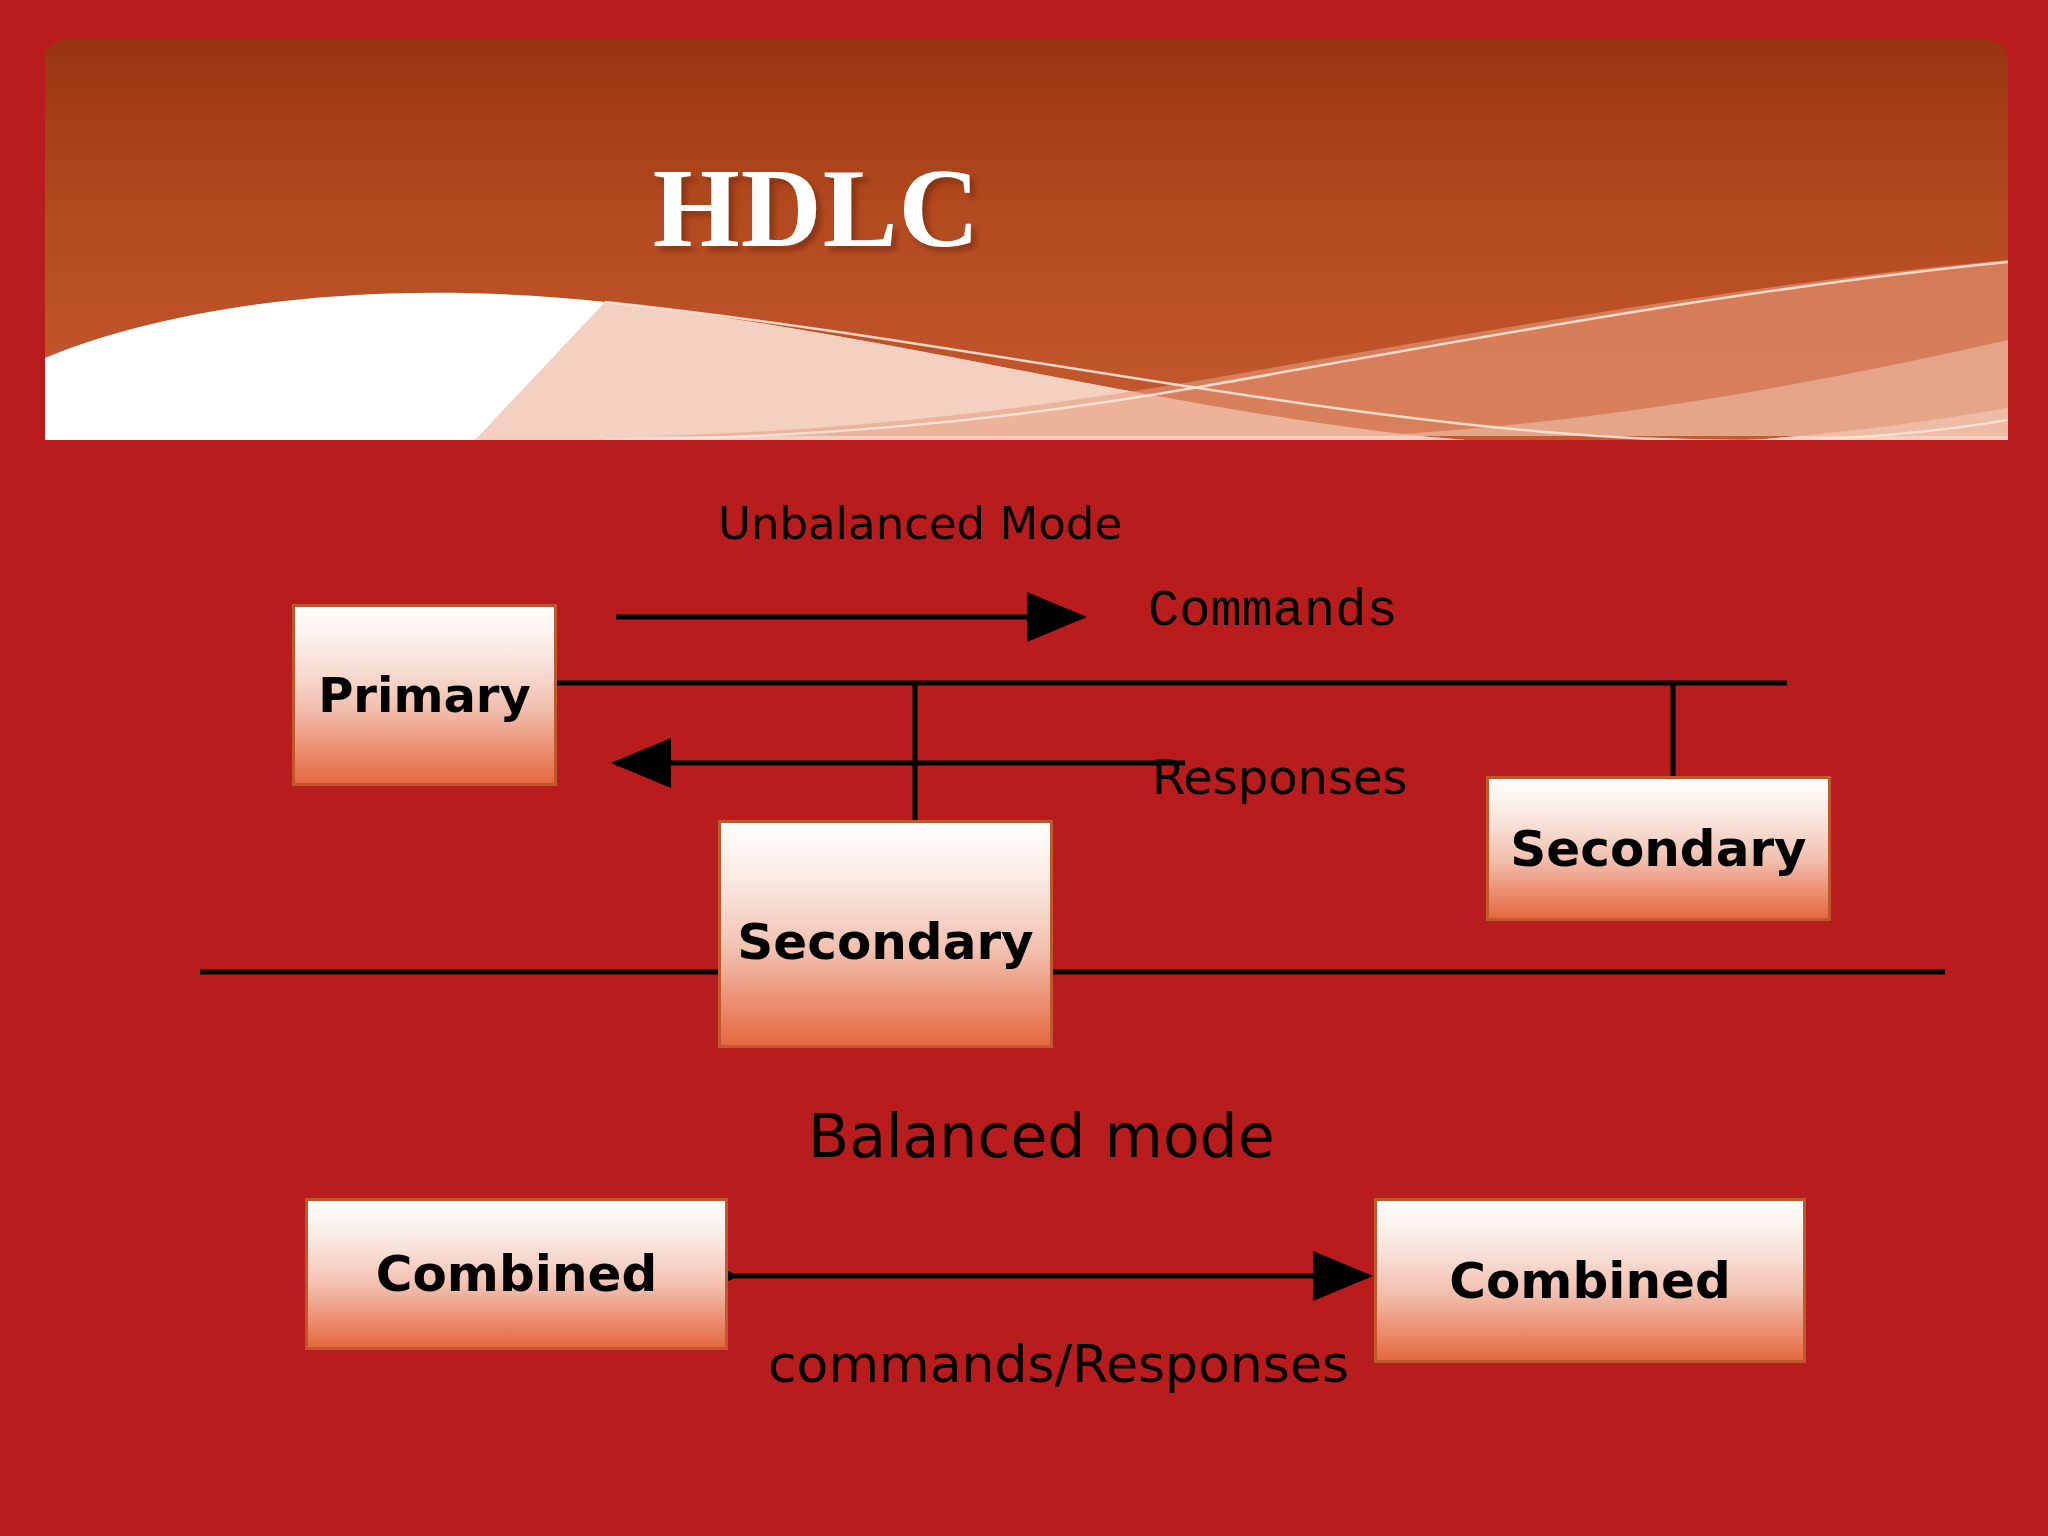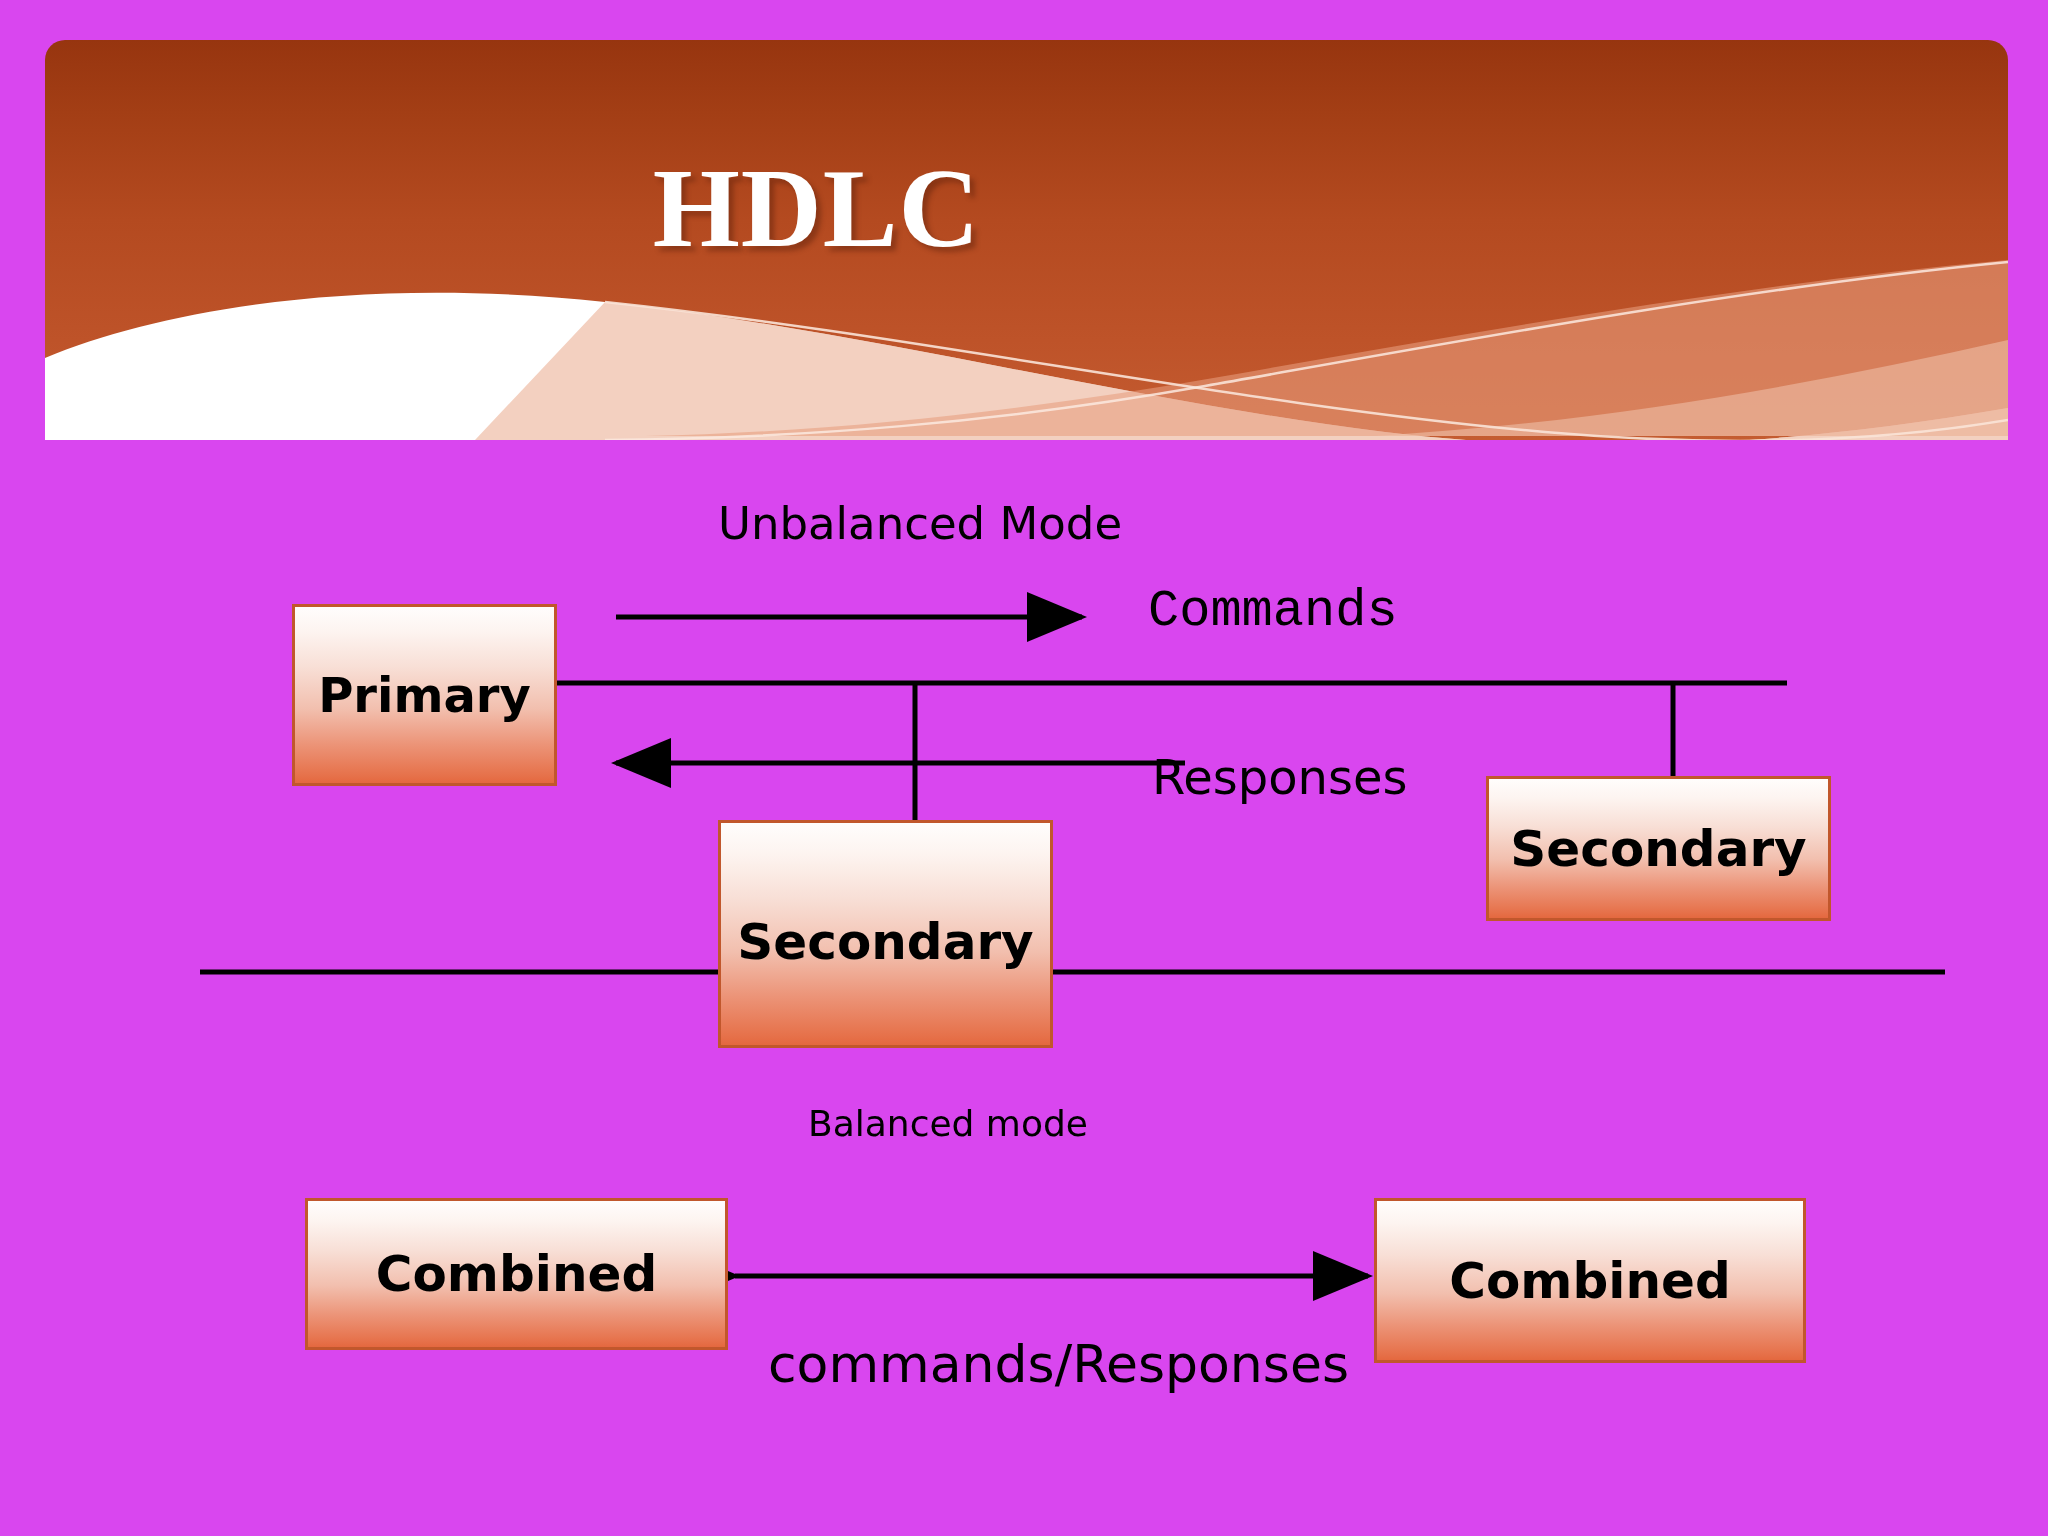--- a/index.html
+++ b/index.html
@@ -14,21 +14,21 @@
     overflow: hidden;
     font-family: "DejaVu Sans", sans-serif;
   }
 
   
   #slide {
     position: absolute;
     left: 0; top: 0;
     width: 2048px;
     height: 1536px;
-    background: #d946ef;
+    background: #b91c1c;
   }
 
   
   #header-banner {
     position: absolute;
     left: 45px;
     top: 40px;
     width: 1963px;
     height: 400px;
     overflow: hidden;
@@ -82,21 +82,21 @@
   }
   #label-responses {
     left: 1152px;
     top: 752px;
     font-size: 48px;
     text-align: center;
   }
   #label-balanced-mode {
     left: 808px;
     top: 1105px;
-    font-size: 36px;
+    font-size: 60px;
   }
   #label-commands-responses {
     left: 768px;
     top: 1337px;
     font-size: 52px;
   }
 
   
   .node-box {
     position: absolute;

